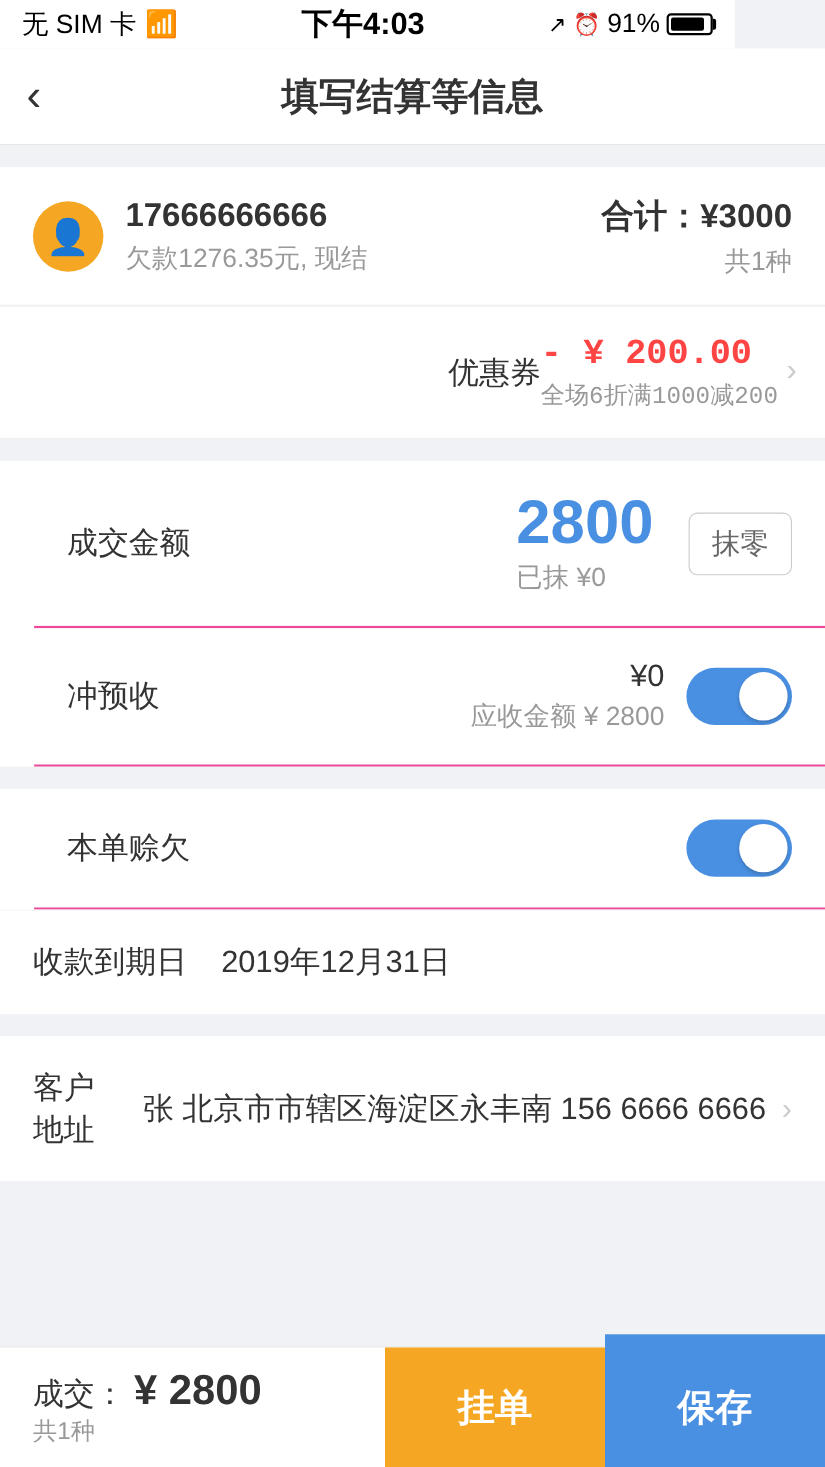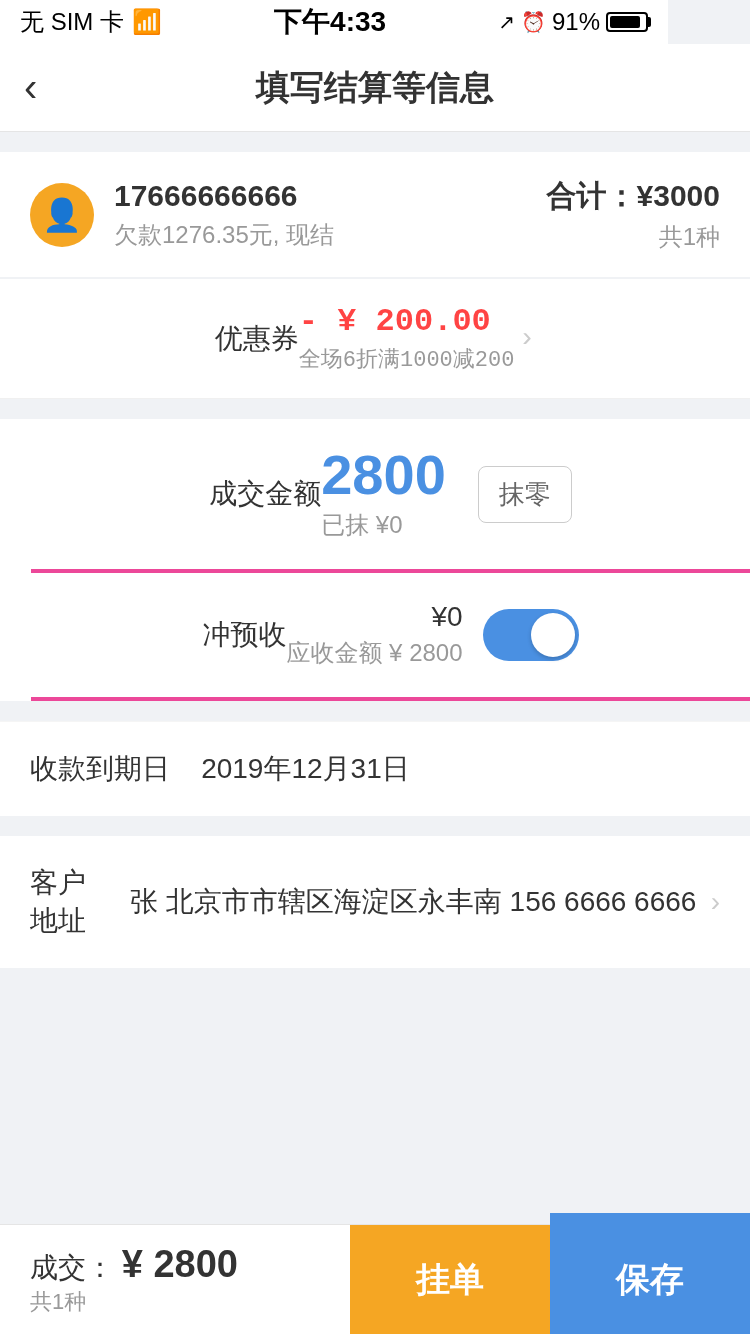--- a/index.html
+++ b/index.html
@@ -86,40 +86,40 @@
     .customer-right .total-amount { font-size: 30px; font-weight: 600; color: #333; }
     .customer-right .total-count { font-size: 24px; color: #999; margin-top: 4px; }
 
     
     .coupon-row {
       background: #fff;
       margin-top: 2px;
       padding: 24px 22px;
       display: flex;
       align-items: center;
-      justify-content: center;
+      justify-content: flex-end;
       border-bottom: 1px solid #f0f0f0;
     }
     .coupon-label { font-size: 28px; color: #333; }
     .coupon-discount { font-size: 32px; color: #ff4444; font-weight: 600; }
     .coupon-desc { font-size: 22px; color: #999; margin-top: 4px; text-align: right; }
     .chevron { font-size: 28px; color: #ccc; }
 
     
     .section-divider { height: 20px; background: #f0f2f5; }
 
     
     .form-section { background: #fff; }
 
     .form-row {
       display: flex;
       align-items: center;
-      justify-content: center;
+      justify-content: space-between;
       padding: 28px 30px;
-      border-bottom: 4px solid #ec4899;
+      border-bottom: 2px solid #ec4899;
       margin-left: 31px;
     }
     .form-label { font-size: 28px; color: #333; }
 
     .amount-section {
       display: flex; align-items: center; gap: 32px;
     }
     .amount-value { font-size: 56px; font-weight: 600; color: #4A90E2; line-height: 1; }
     .round-btn {
       border: 1px solid #ccc; border-radius: 8px; padding: 10px 20px;
@@ -206,21 +206,21 @@
     .coupon-right-wrapper { display: flex; align-items: center; gap: 4px; font-family: Liberation Mono, monospace; }
   </style>
 </head>
 <body>
 
 <div class="status-bar">
   <div class="status-left">
     <span>无 SIM 卡</span>
     <span>📶</span>
   </div>
-  <div class="status-center">下午4:33</div>
+  <div class="status-center">下午4:03</div>
   <div class="status-right">
     <span style="font-size:20px;">↗</span>
     <span style="font-size:20px;">⏰</span>
     <span>91%</span>
     <div class="battery-bar">
       <div class="battery-fill"></div>
     </div>
   </div>
 </div>
 
@@ -280,20 +280,26 @@
         <div class="toggle">
           <div class="toggle-knob"></div>
         </div>
       </div>
     </div>
   </div>
 
   <div class="section-divider"></div>
 
   <div class="form-section">
+    <div class="form-row">
+      <span class="form-label">本单赊欠</span>
+      <div class="toggle">
+        <div class="toggle-knob"></div>
+      </div>
+    </div>
 
     <div class="date-row">
       <span class="date-content">
         <span>收款到期日</span>
         &nbsp;&nbsp;
         <span>2019年12月31日</span>
       </span>
     </div>
   </div>
 

